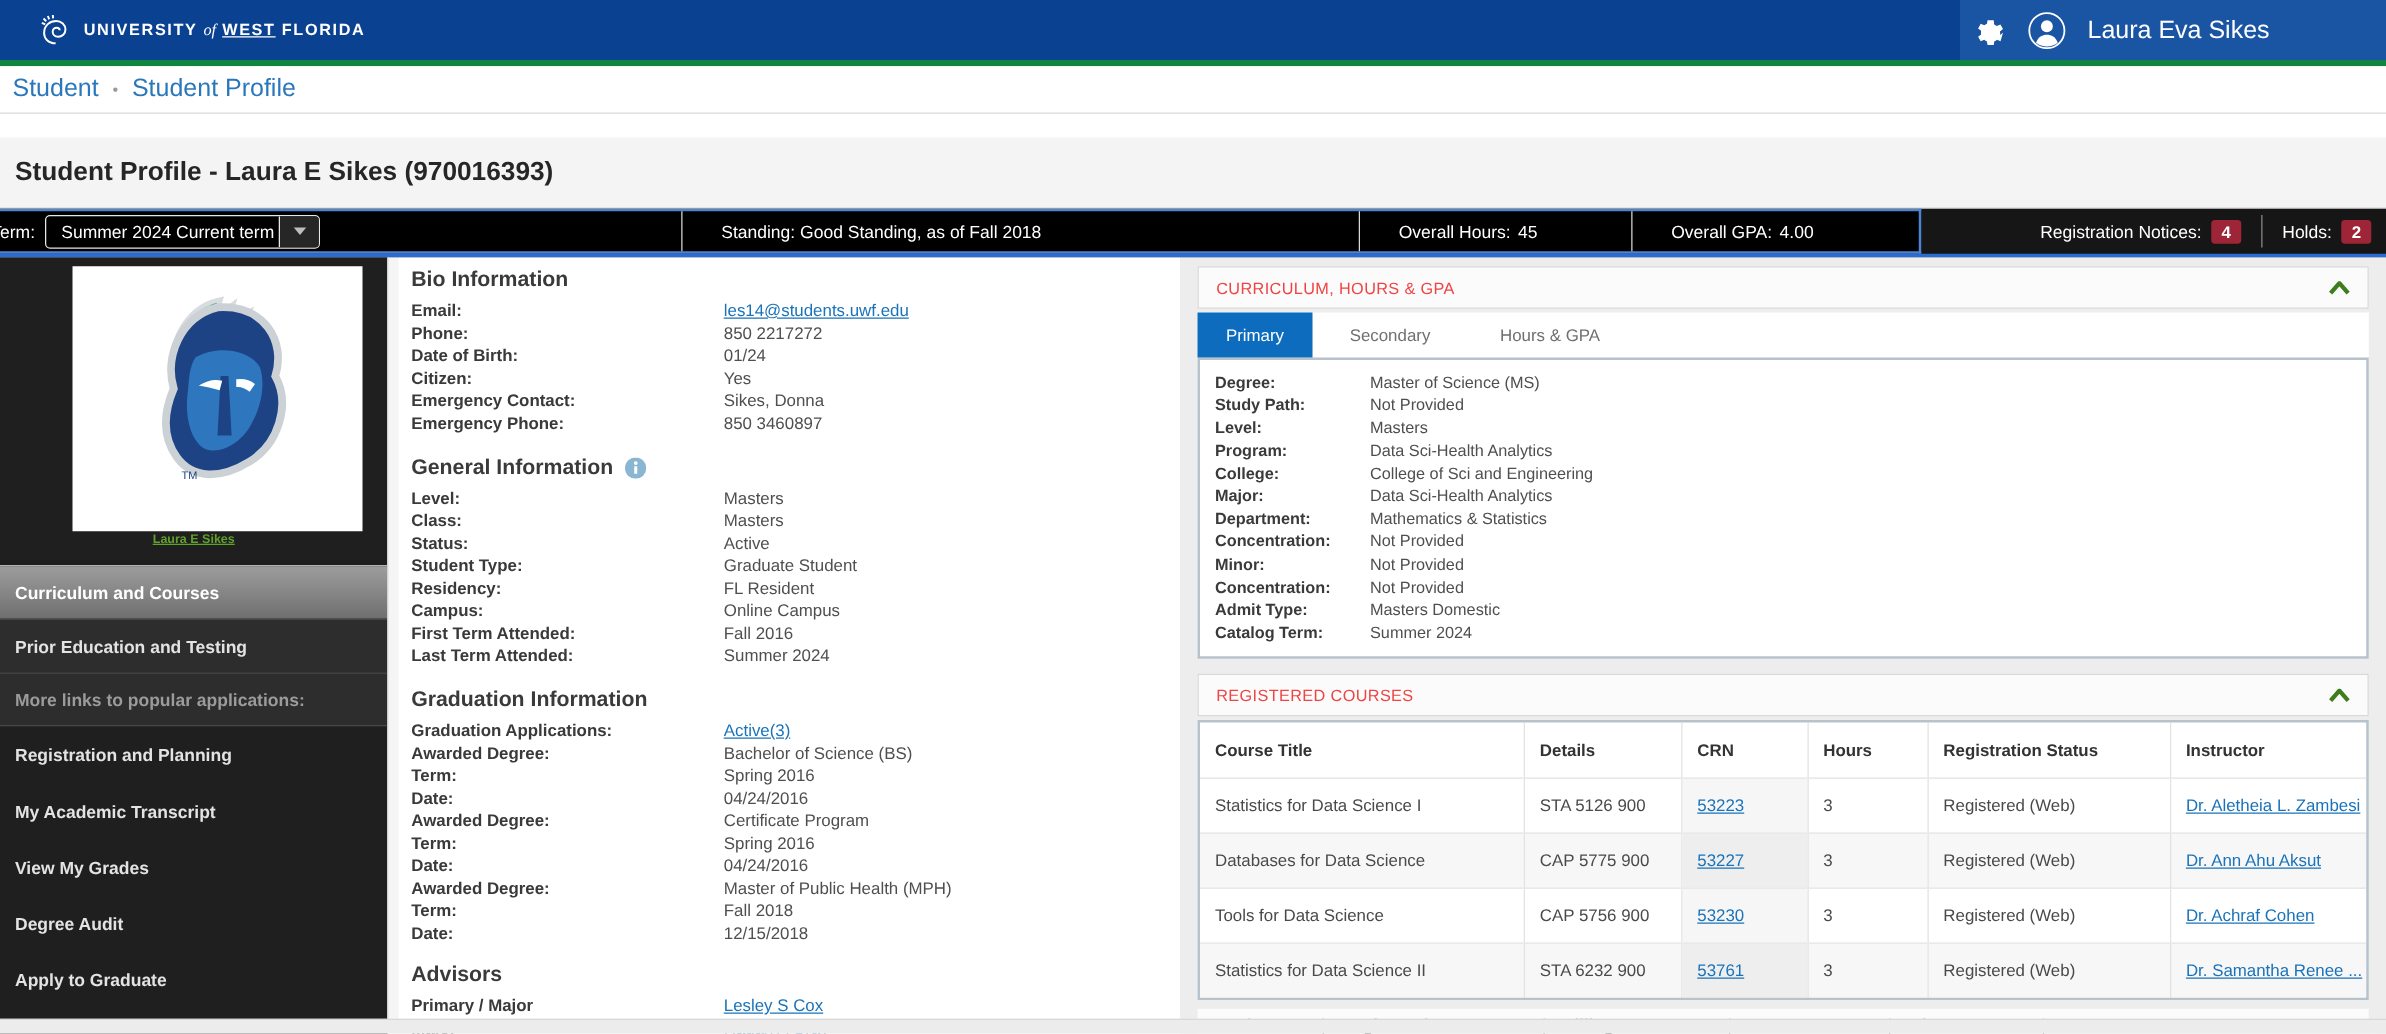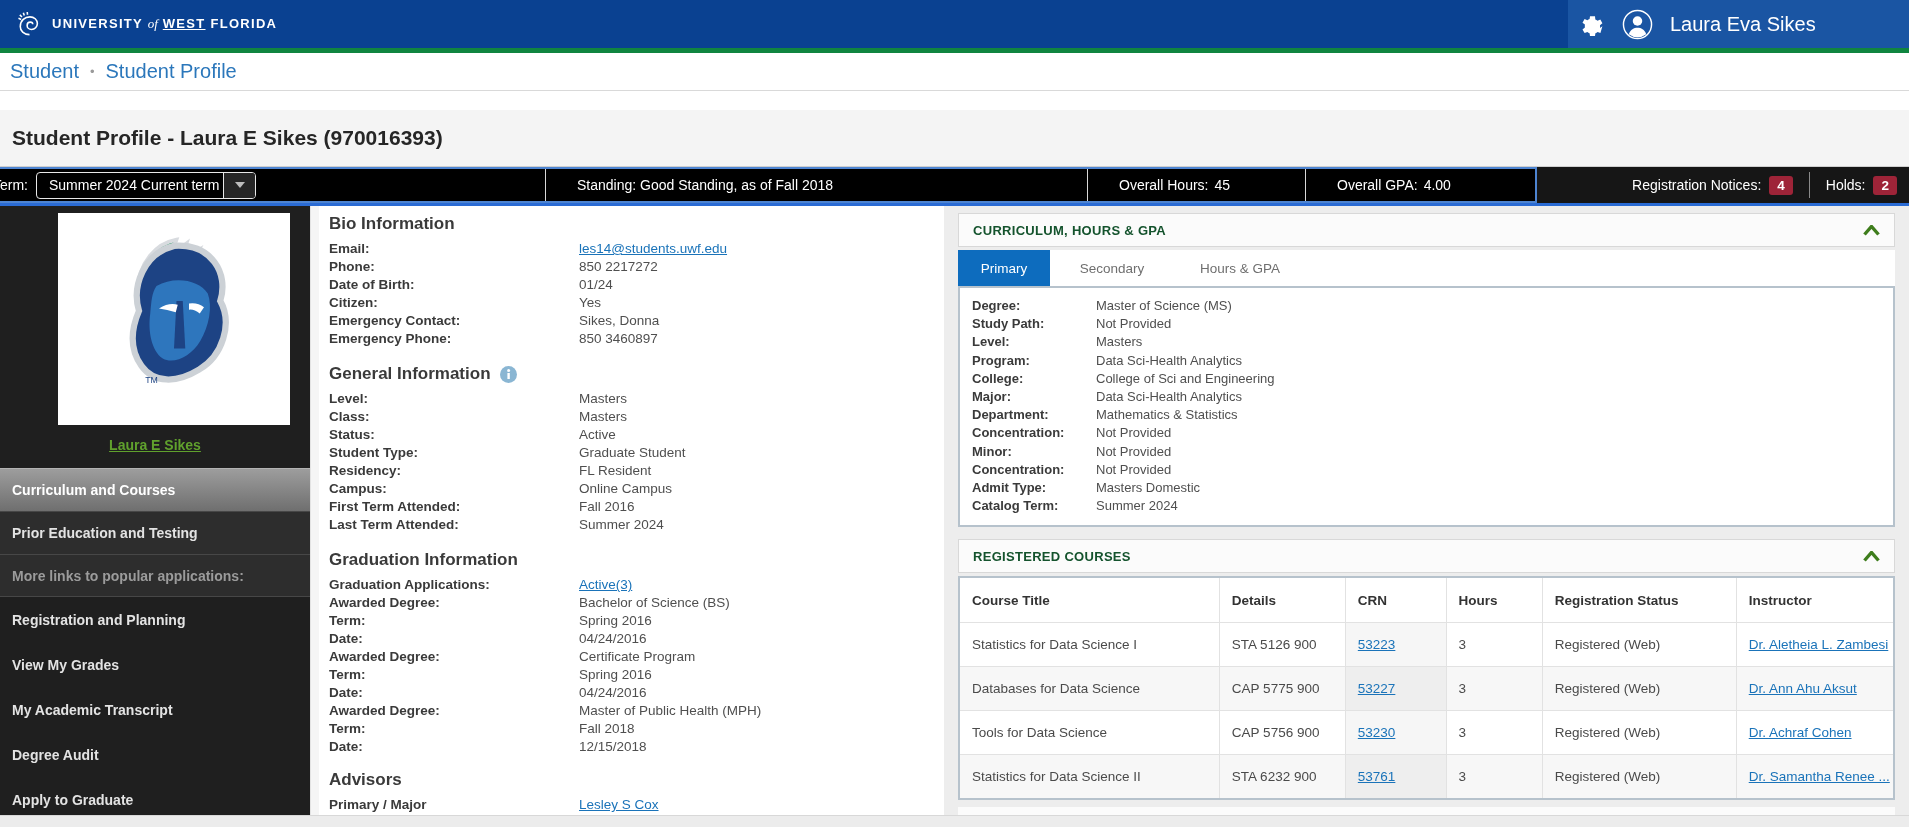--- a/index.html
+++ b/index.html
@@ -2,21 +2,21 @@
 <html><head>
 <meta charset="utf-8">
 <style>
   *{box-sizing:border-box;margin:0;padding:0}
   html,body{width:1909px;height:827px;overflow:hidden;background:#fff;
     font-family:"Liberation Sans",sans-serif;position:relative}
 
   
   .topbar{position:absolute;top:0;left:0;right:0;height:48px;background:#0a4191;
     display:flex;align-items:center;justify-content:space-between}
-  .brand{display:flex;align-items:center;gap:9px;padding-left:16px;color:#fff;cursor:pointer}
+  .brand{display:flex;align-items:center;gap:9px;padding-left:31px;color:#fff;cursor:pointer}
   .brand-text{font-size:13px;font-weight:bold;letter-spacing:1.3px}
   .brand-text .of{font-style:italic;font-weight:normal;font-family:"Liberation Serif",serif;letter-spacing:0;font-size:13px}
   .brand-text .west{text-decoration:underline}
   .topbar-right{height:48px;width:341px;background:#1a55a3;display:flex;align-items:center;gap:17px;padding:0 14px 0 12px}
   .icon-btn{display:flex;align-items:center;justify-content:center;cursor:pointer}
   .user-name{color:#fff;font-size:20px;white-space:nowrap;cursor:pointer}
 
   .green-bar{position:absolute;top:48px;left:0;right:0;height:5px;background:#108540}
 
   
@@ -46,22 +46,22 @@
   .tb-gpa{flex:1}
   .tb-sec .num{margin-left:6px}
   .term-right{position:absolute;left:1537px;right:0;top:0;bottom:3px;display:flex;align-items:center;
     justify-content:flex-end;gap:8px;padding-right:12px;color:#fff;font-size:14px;white-space:nowrap}
   .badge{background:#9e2438;border-radius:3px;padding:2px 8px;font-weight:bold;font-size:13.5px;color:#fff;cursor:pointer}
   .tb-vsep{width:1px;height:26px;background:#8a8a8a;margin:0 8px}
 
   
   .sidebar{position:absolute;top:206px;left:0;width:310px;bottom:0;background:#1f1f1f;overflow:hidden}
   .photo{margin:7px 0 0 58px;width:232px;height:212px;background:#fff;display:flex;align-items:center;justify-content:center}
-  .student-link{display:block;text-align:center;margin-top:12px;color:#60a12d;font-weight:bold;
-    font-size:14px;text-decoration:underline;cursor:pointer}
+  .student-link{display:block;text-align:center;margin-top:1px;color:#60a12d;font-weight:bold;
+    font-size:10px;text-decoration:underline;cursor:pointer}
   .side-menu{margin-top:15px}
   .menu-item{height:43px;display:flex;align-items:center;padding-left:12px;font-size:14px;font-weight:bold;
     color:#e3e3e3;cursor:pointer}
   .menu-item.grp1{background:#2d2d2d;border-top:1px solid #474747}
   .menu-item.grp1-last{border-bottom:1px solid #474747}
   .menu-item.selected{background:linear-gradient(#9d9d9d,#6f6f6f);border-top:1px solid #b3b3b3;color:#fff}
   .menu-item.muted{color:#9b9b9b;cursor:default}
   .menu-item.grp2{height:45px;background:transparent}
   .side-scrollbar{position:absolute;top:206px;left:310px;width:9px;bottom:12px;background:#f5f5f5;border-left:1px solid #e3e3e3;cursor:pointer}
 
@@ -72,21 +72,21 @@
   .info-row{display:flex;line-height:18px}
   .info-label{width:250px;font-weight:bold;color:#3a3a3a;flex-shrink:0}
   .sec-gap{height:16px}
   .val-link{color:#1a73b9;text-decoration:underline;cursor:pointer}
 
   
   .right-col{position:absolute;top:206px;left:944px;right:0;bottom:0;background:#ededed;
     padding:7px 14px 0 14px;overflow:hidden}
   .panel-header{height:34px;background:#fbfbfb;border:1px solid #d8d8d8;display:flex;align-items:center;
     justify-content:space-between;padding:0 14px;margin-bottom:3px}
-  .panel-title{font-size:13px;font-weight:bold;color:#14532d;letter-spacing:.3px}
+  .panel-title{font-size:13px;font-weight:normal;color:#ef4444;letter-spacing:.3px}
   .collapse-btn{cursor:pointer;display:flex;align-items:center}
   .tabs{display:flex;height:36px;background:#fff;align-items:stretch}
   .tab{display:flex;align-items:center;justify-content:center;font-size:13.5px;color:#6f6f6f;cursor:pointer}
   .tab-1{width:92px}.tab-2{width:124px}.tab-3{width:132px}
   .tab.active{background:#0d6cbe;color:#fff}
   .curr-box{border:2px solid #b6c2cc;background:#fff;padding:9px 10px 10px 12px}
   .curr-row{display:flex;line-height:18.2px;font-size:13px}
   .curr-label{width:124px;font-weight:bold;color:#3a3a3a;flex-shrink:0}
   .curr-value{color:#4f4f4f;white-space:nowrap}
   .panel-gap{height:12px}
@@ -193,22 +193,22 @@
       <path d="M72 60 q7 -1 12 3 l-3.4 5 q-4.6 -3.6 -8.6 -3 z" fill="#fff"></path>
       <text x="37" y="124" font-size="7" fill="#1d4384">TM</text>
     </svg>
   </div>
   <a class="student-link">Laura E Sikes</a>
   <nav class="side-menu">
     <div class="menu-item grp1 selected">Curriculum and Courses</div>
     <div class="menu-item grp1">Prior Education and Testing</div>
     <div class="menu-item grp1 grp1-last muted">More links to popular applications:</div>
     <div class="menu-item grp2">Registration and Planning</div>
+    <div class="menu-item grp2">My Academic Transcript</div>
     <div class="menu-item grp2">View My Grades</div>
-    <div class="menu-item grp2">My Academic Transcript</div>
     <div class="menu-item grp2">Degree Audit</div>
     <div class="menu-item grp2">Apply to Graduate</div>
   </nav>
 </aside>
 <div class="side-scrollbar"></div>
 
 <section class="bio-col">
   <div class="sec-heading">
       <span>Bio Information</span>
     </div>

